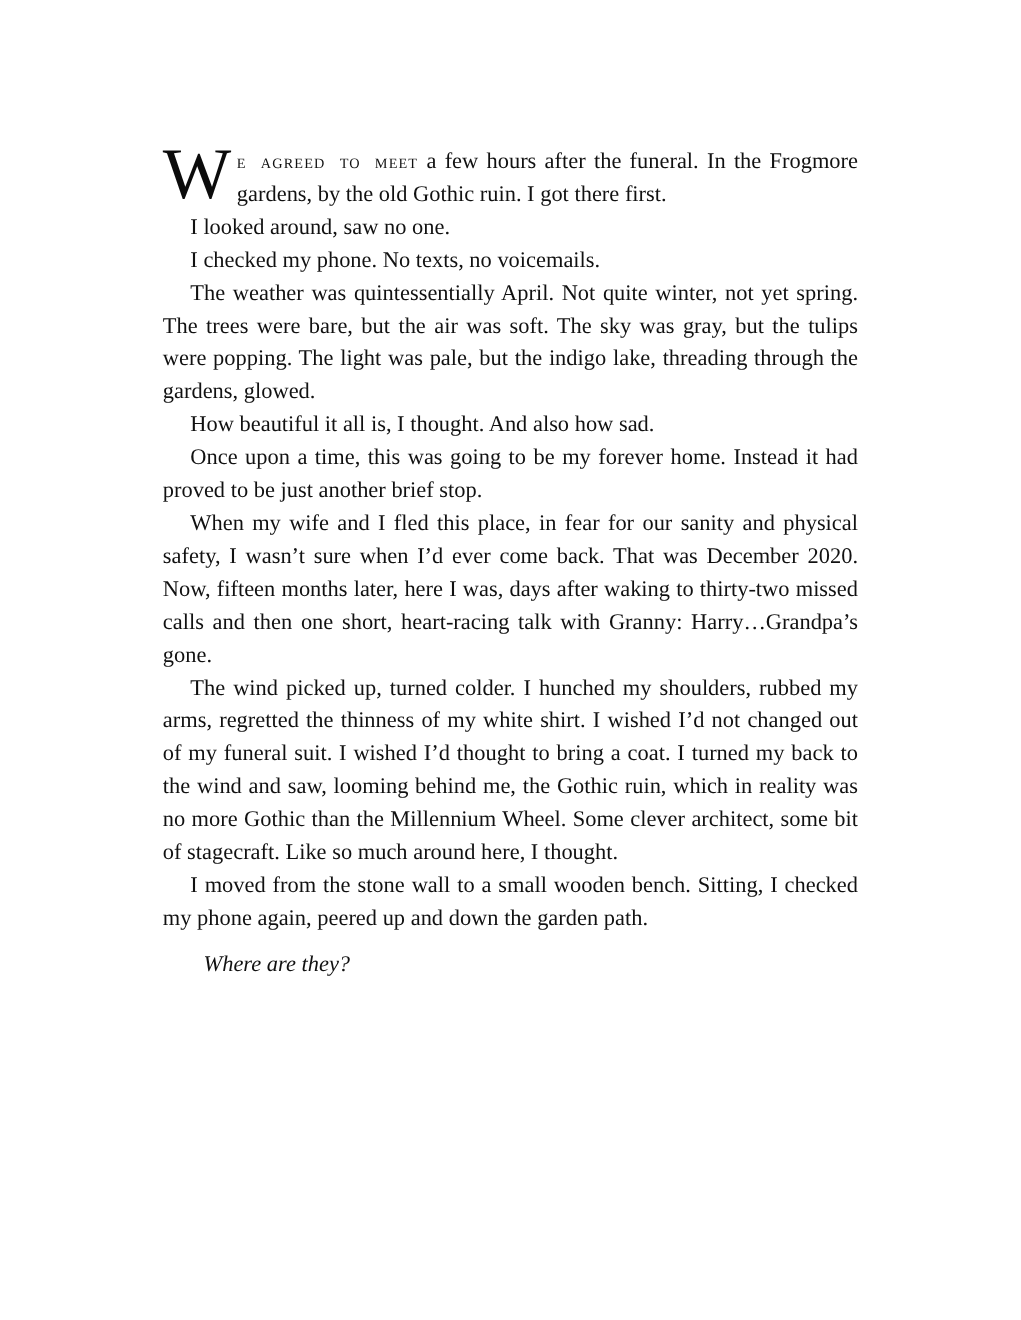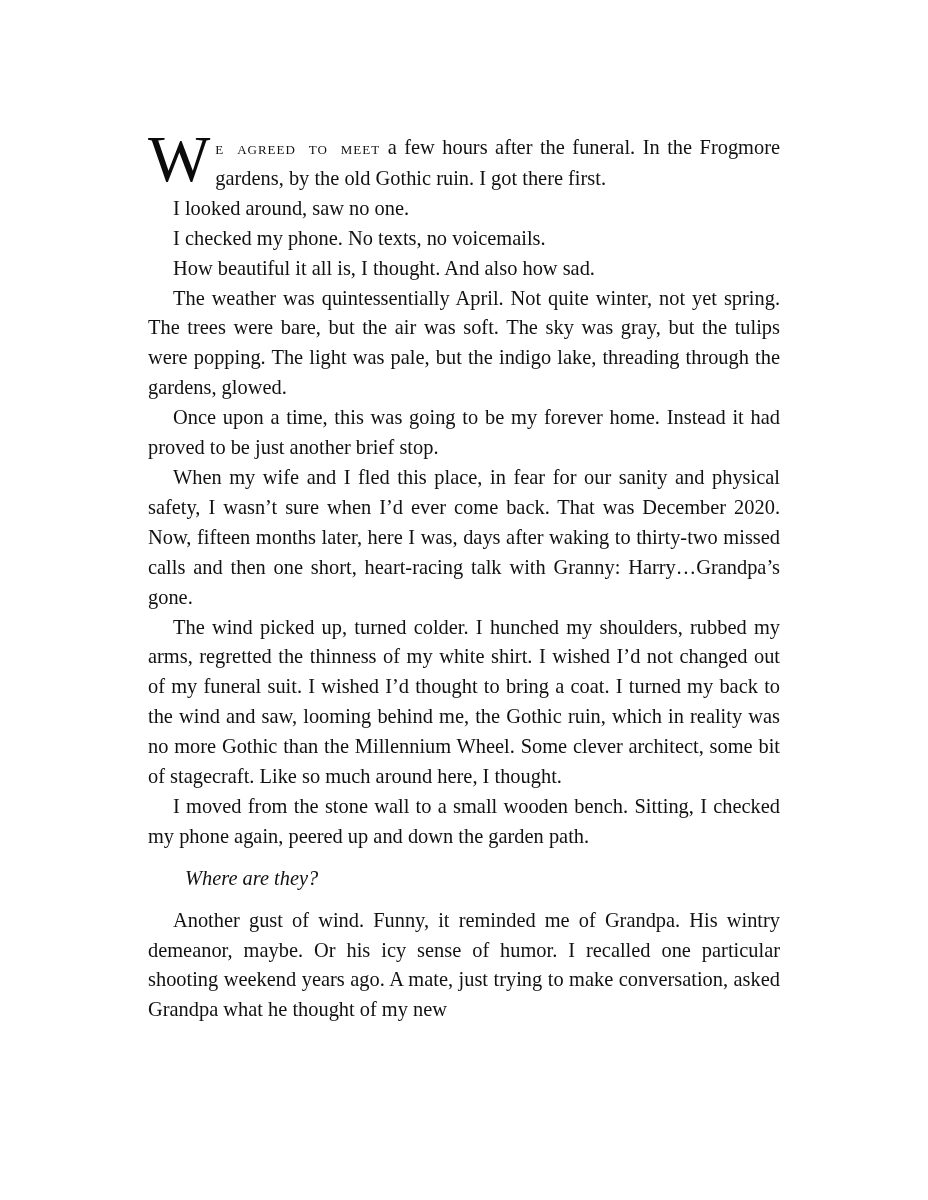--- a/index.html
+++ b/index.html
@@ -71,28 +71,27 @@
 </head>
 <body>
 
 <div class="page">
   <div class="text-block">
 
     <p class="opening"><span class="dropcap">W</span><span class="smallcaps">e agreed to meet</span><span> a few hours after the funeral. In the Frogmore gardens, by the old Gothic ruin. I got there first.</span></p>
 
     <p class="para">I looked around, saw no one.</p>
     <p class="para">I checked my phone. No texts, no voicemails.</p>
+    <p class="para">The weather was quintessentially April. Not quite winter, not yet spring. The trees were bare, but the air was soft. The sky was gray, but the tulips were popping. The light was pale, but the indigo lake, threading through the gardens, glowed.</p>
     <p class="para">How beautiful it all is, I thought. And also how sad.</p>
-    <p class="para">The weather was quintessentially April. Not quite winter, not yet spring. The trees were bare, but the air was soft. The sky was gray, but the tulips were popping. The light was pale, but the indigo lake, threading through the gardens, glowed.</p>
     <p class="para">Once upon a time, this was going to be my forever home. Instead it had proved to be just another brief stop.</p>
 
     <p class="para"><span>When my wife and I fled this place, in fear for our sanity and physical safety, I wasn’t sure when I’d ever come back. That was December 2020. Now, fifteen months later, here I was, days after waking to thirty-two missed calls and then one short, heart-racing talk with Granny: </span><span class="italic">Harry…Grandpa’s gone.</span></p>
 
     <p class="para">The wind picked up, turned colder. I hunched my shoulders, rubbed my arms, regretted the thinness of my white shirt. I wished I’d not changed out of my funeral suit. I wished I’d thought to bring a coat. I turned my back to the wind and saw, looming behind me, the Gothic ruin, which in reality was no more Gothic than the Millennium Wheel. Some clever architect, some bit of stagecraft. Like so much around here, I thought.</p>
 
     <p class="para">I moved from the stone wall to a small wooden bench. Sitting, I checked my phone again, peered up and down the garden path.</p>
 
     <p class="italic-line">Where are they?</p>
 
-    <p class="para">Another gust of wind. Funny, it reminded me of Grandpa. His wintry demeanor, maybe. Or his icy sense of humor. I recalled one particular shooting weekend years ago. A mate, just trying to make conversation, asked Grandpa what he thought of my new</p>
 
   </div>
 </div>
 
 </body></html>

